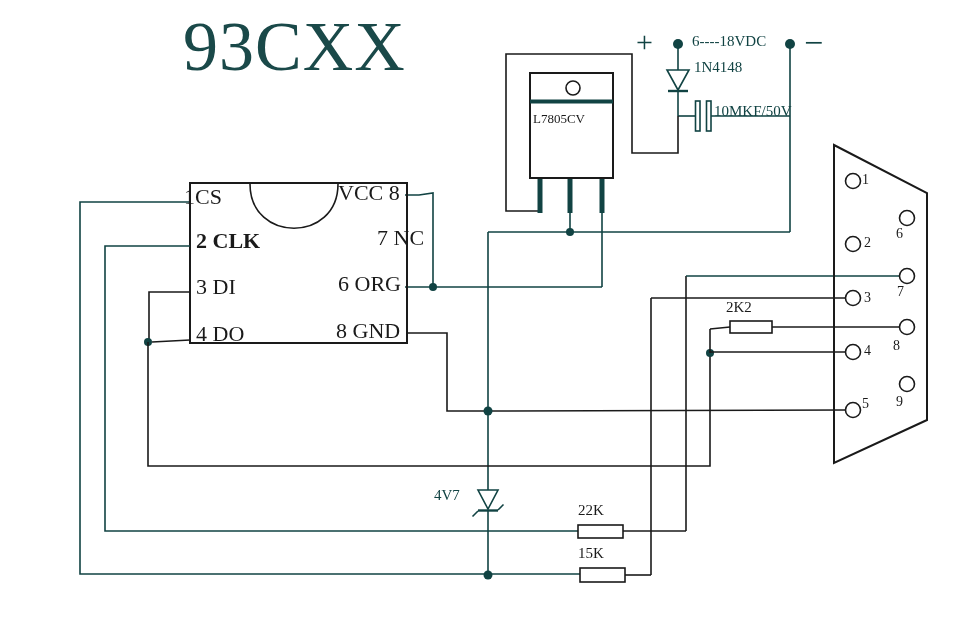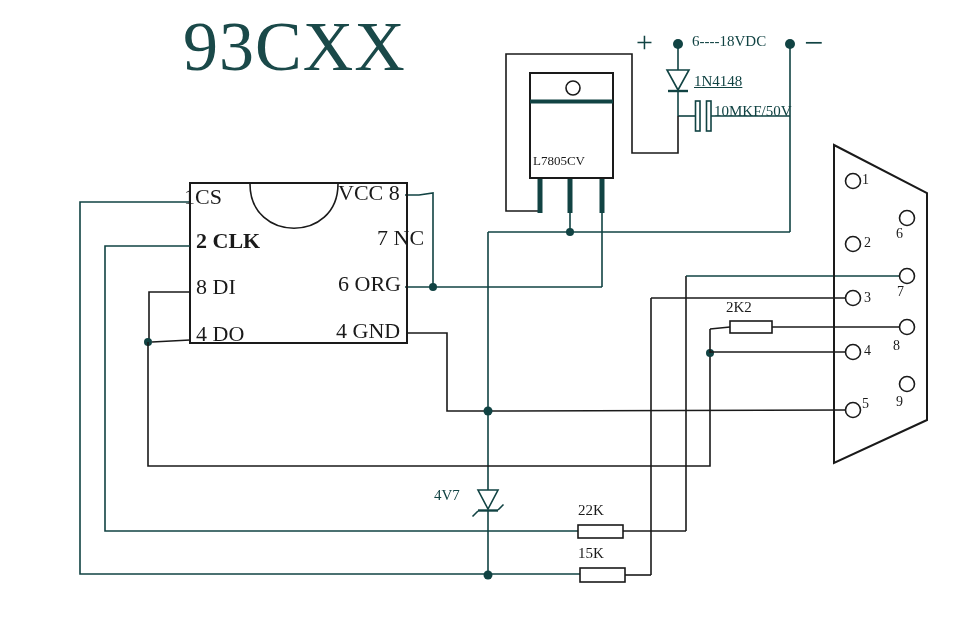--- a/index.html
+++ b/index.html
@@ -147,33 +147,33 @@
       <circle class="k" cx="907" cy="327" r="7.5"></circle>
       <circle class="k" cx="907" cy="384" r="7.5"></circle>
     </g>
   </svg>
 
   <div class="lbl title-text" style="left:183px;top:12px;">93CXX</div>
 
   <div class="lbl teal-text" style="left:636px;top:27px;font-size:30px;">+</div>
   <div class="lbl teal-text" style="left:804px;top:26px;font-size:34px;">−</div>
   <div class="lbl sm teal-text" style="left:692px;top:34px;">6----18VDC</div>
-  <div class="lbl sm teal-text" style="left:694px;top:74px;text-decoration:underline;">1N4148</div>
+  <div class="lbl sm teal-text" style="left:694px;top:60px;">1N4148</div>
   <div class="lbl sm teal-text" style="left:714px;top:104px;">10MKF/50V</div>
 
-  <div class="lbl" style="left:533px;top:112px;font-size:13px;margin-top:42px;">L7805CV</div>
+  <div class="lbl" style="left:533px;top:112px;font-size:13px;">L7805CV</div>
 
   <div class="lbl pin-lbl" style="left:184px;top:186px;">1CS</div>
   <div class="lbl pin-lbl" style="left:196px;top:230px;font-weight:bold;">2 CLK</div>
-  <div class="lbl pin-lbl" style="left:196px;top:276px;">8 DI</div>
+  <div class="lbl pin-lbl" style="left:196px;top:276px;">3 DI</div>
   <div class="lbl pin-lbl" style="left:196px;top:323px;">4 DO</div>
   <div class="lbl pin-lbl" style="left:338px;top:182px;">VCC 8</div>
   <div class="lbl pin-lbl" style="left:339px;top:227px;margin-left:38px;">7 NC</div>
   <div class="lbl pin-lbl" style="left:338px;top:273px;">6 ORG</div>
-  <div class="lbl pin-lbl" style="left:336px;top:320px;">4 GND</div>
+  <div class="lbl pin-lbl" style="left:336px;top:320px;">8 GND</div>
 
   <div class="lbl sm teal-text" style="left:434px;top:488px;">4V7</div>
   <div class="lbl sm" style="left:726px;top:300px;">2K2</div>
   <div class="lbl sm" style="left:578px;top:503px;">22K</div>
   <div class="lbl sm" style="left:578px;top:546px;">15K</div>
 
   <div class="lbl db9n" style="left:862px;top:173px;">1</div>
   <div class="lbl db9n" style="left:864px;top:236px;">2</div>
   <div class="lbl db9n" style="left:864px;top:291px;">3</div>
   <div class="lbl db9n" style="left:864px;top:344px;">4</div>

